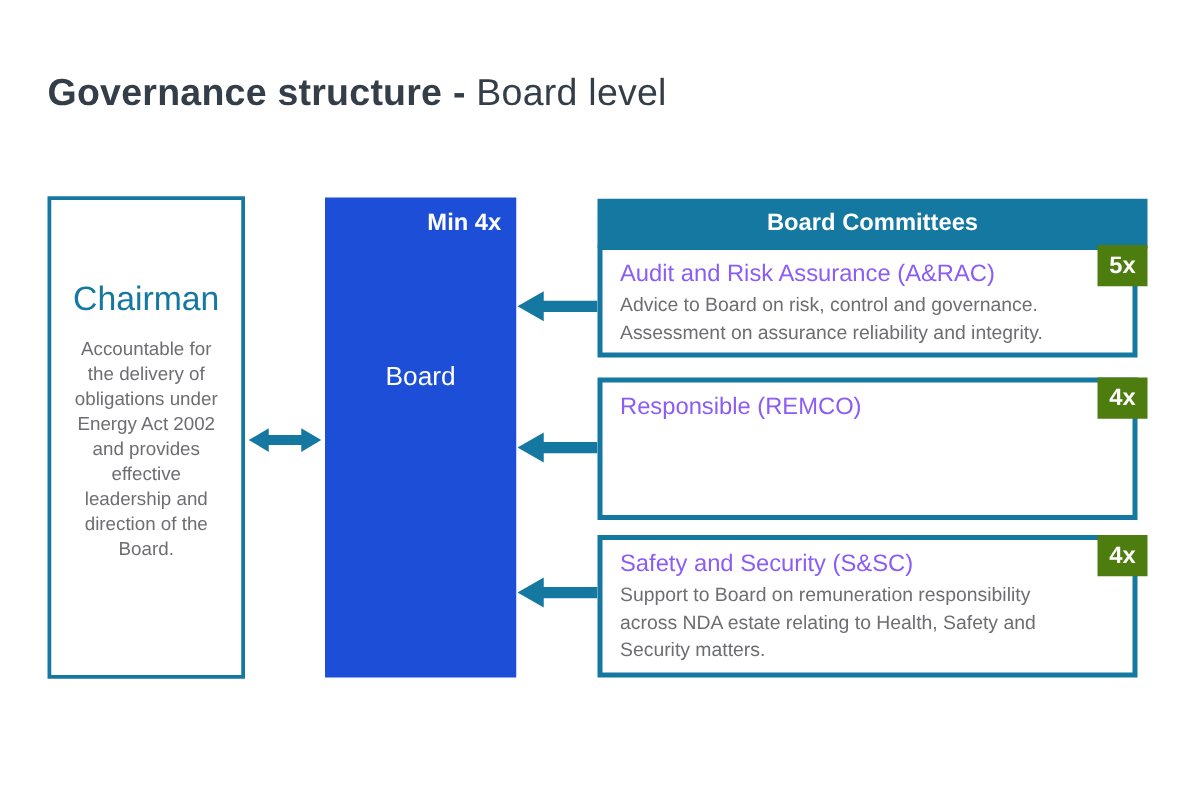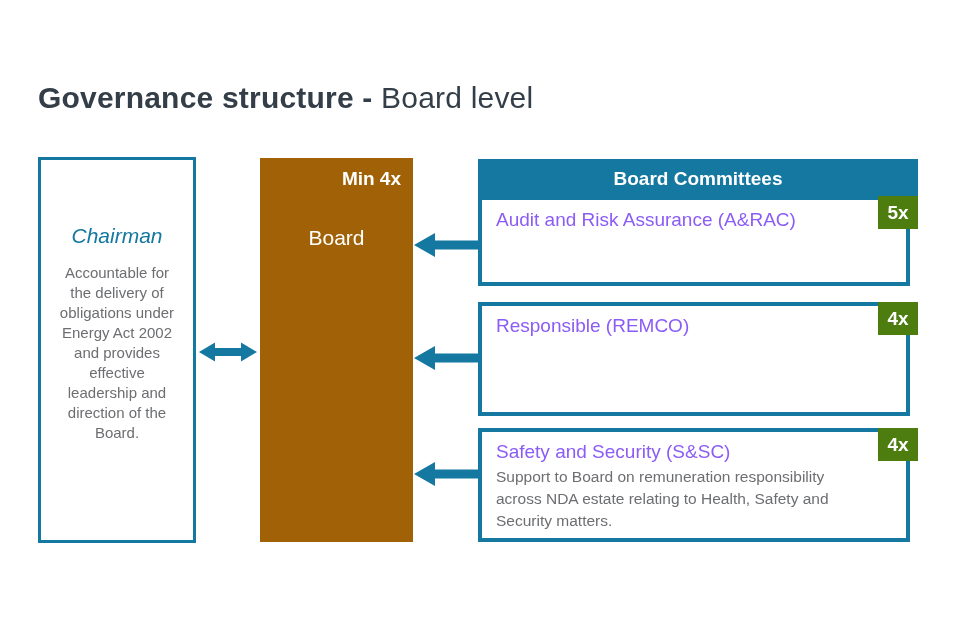--- a/index.html
+++ b/index.html
@@ -14,73 +14,72 @@
   }
   
   .page-title {
     position: absolute;
     left: 38px;
     top: 58px;
     font-size: 30px;
     color: #333E48;
     letter-spacing: 0.2px;
     white-space: nowrap;
-    margin-top: 23px;
   }
   .page-title .t-bold { font-weight: bold; }
   .page-title .t-reg  { font-weight: normal; }
 
   
   .chairman-box {
     position: absolute;
     left: 38px; top: 157px;
     width: 158px; height: 386px;
     background: #ffffff;
     border: 3px solid #1478A0;
     display: flex;
     flex-direction: column;
     align-items: center;
     padding-top: 64px;
   }
   .chairman-title {
-    font-size: 21px;
+    font-size: 27px;
     color: #1478A0;
     margin-bottom: 15px;
-    font-style: italic;
   }
   .chairman-desc {
     font-size: 15px;
     line-height: 20px;
     color: #6D6E71;
     text-align: center;
     max-width: 122px;
   }
 
   
   .board-box {
     position: absolute;
     left: 260px; top: 158px;
     width: 153px; height: 384px;
-    background: #a16207;
+    background: #1d4ed8;
     color: #ffffff;
     display: flex;
     flex-direction: column;
     align-items: center;
-    padding-top: 68px;
+    padding-top: 92px;
   }
   .board-freq {
     position: absolute;
     top: 10px; right: 12px;
     font-size: 19px;
     font-weight: bold;
     color: #ffffff;
   }
   .board-title {
     font-size: 21px;
     margin-bottom: 16px;
+    margin-top: 40px;
   }
   .board-desc {
     font-size: 15px;
     line-height: 20px;
     text-align: center;
     max-width: 128px;
   }
 
   
   .committees-header {
@@ -157,20 +156,21 @@
   <div class="board-box">
     <div class="board-freq">Min 4x</div>
     <div class="board-title">Board</div>
   </div>
 
   <div class="committees-header">Board Committees</div>
 
   <div class="committee-box c1">
     <div class="freq-badge">5x</div>
     <div class="committee-name">Audit and Risk Assurance (A&amp;RAC)</div>
+    <div class="committee-desc">Advice to Board on risk, control and governance. Assessment on assurance reliability and integrity.</div>
   </div>
 
   <div class="committee-box c2">
     <div class="freq-badge">4x</div>
     <div class="committee-name">Responsible (REMCO)</div>
   </div>
 
   <div class="committee-box c3">
     <div class="freq-badge">4x</div>
     <div class="committee-name">Safety and Security (S&amp;SC)</div>

